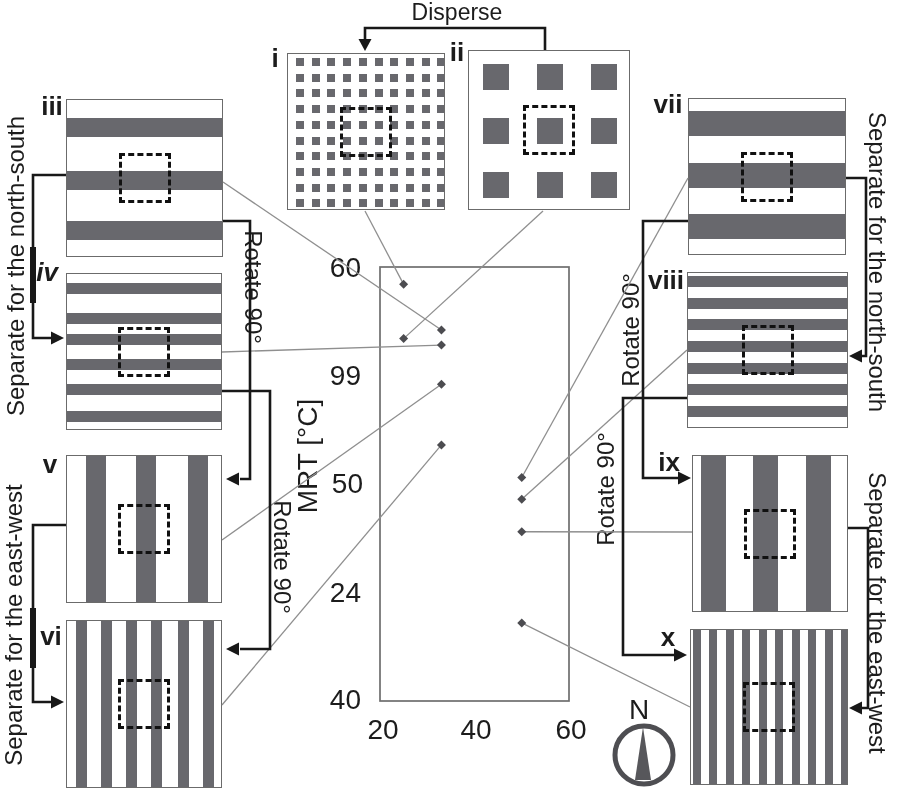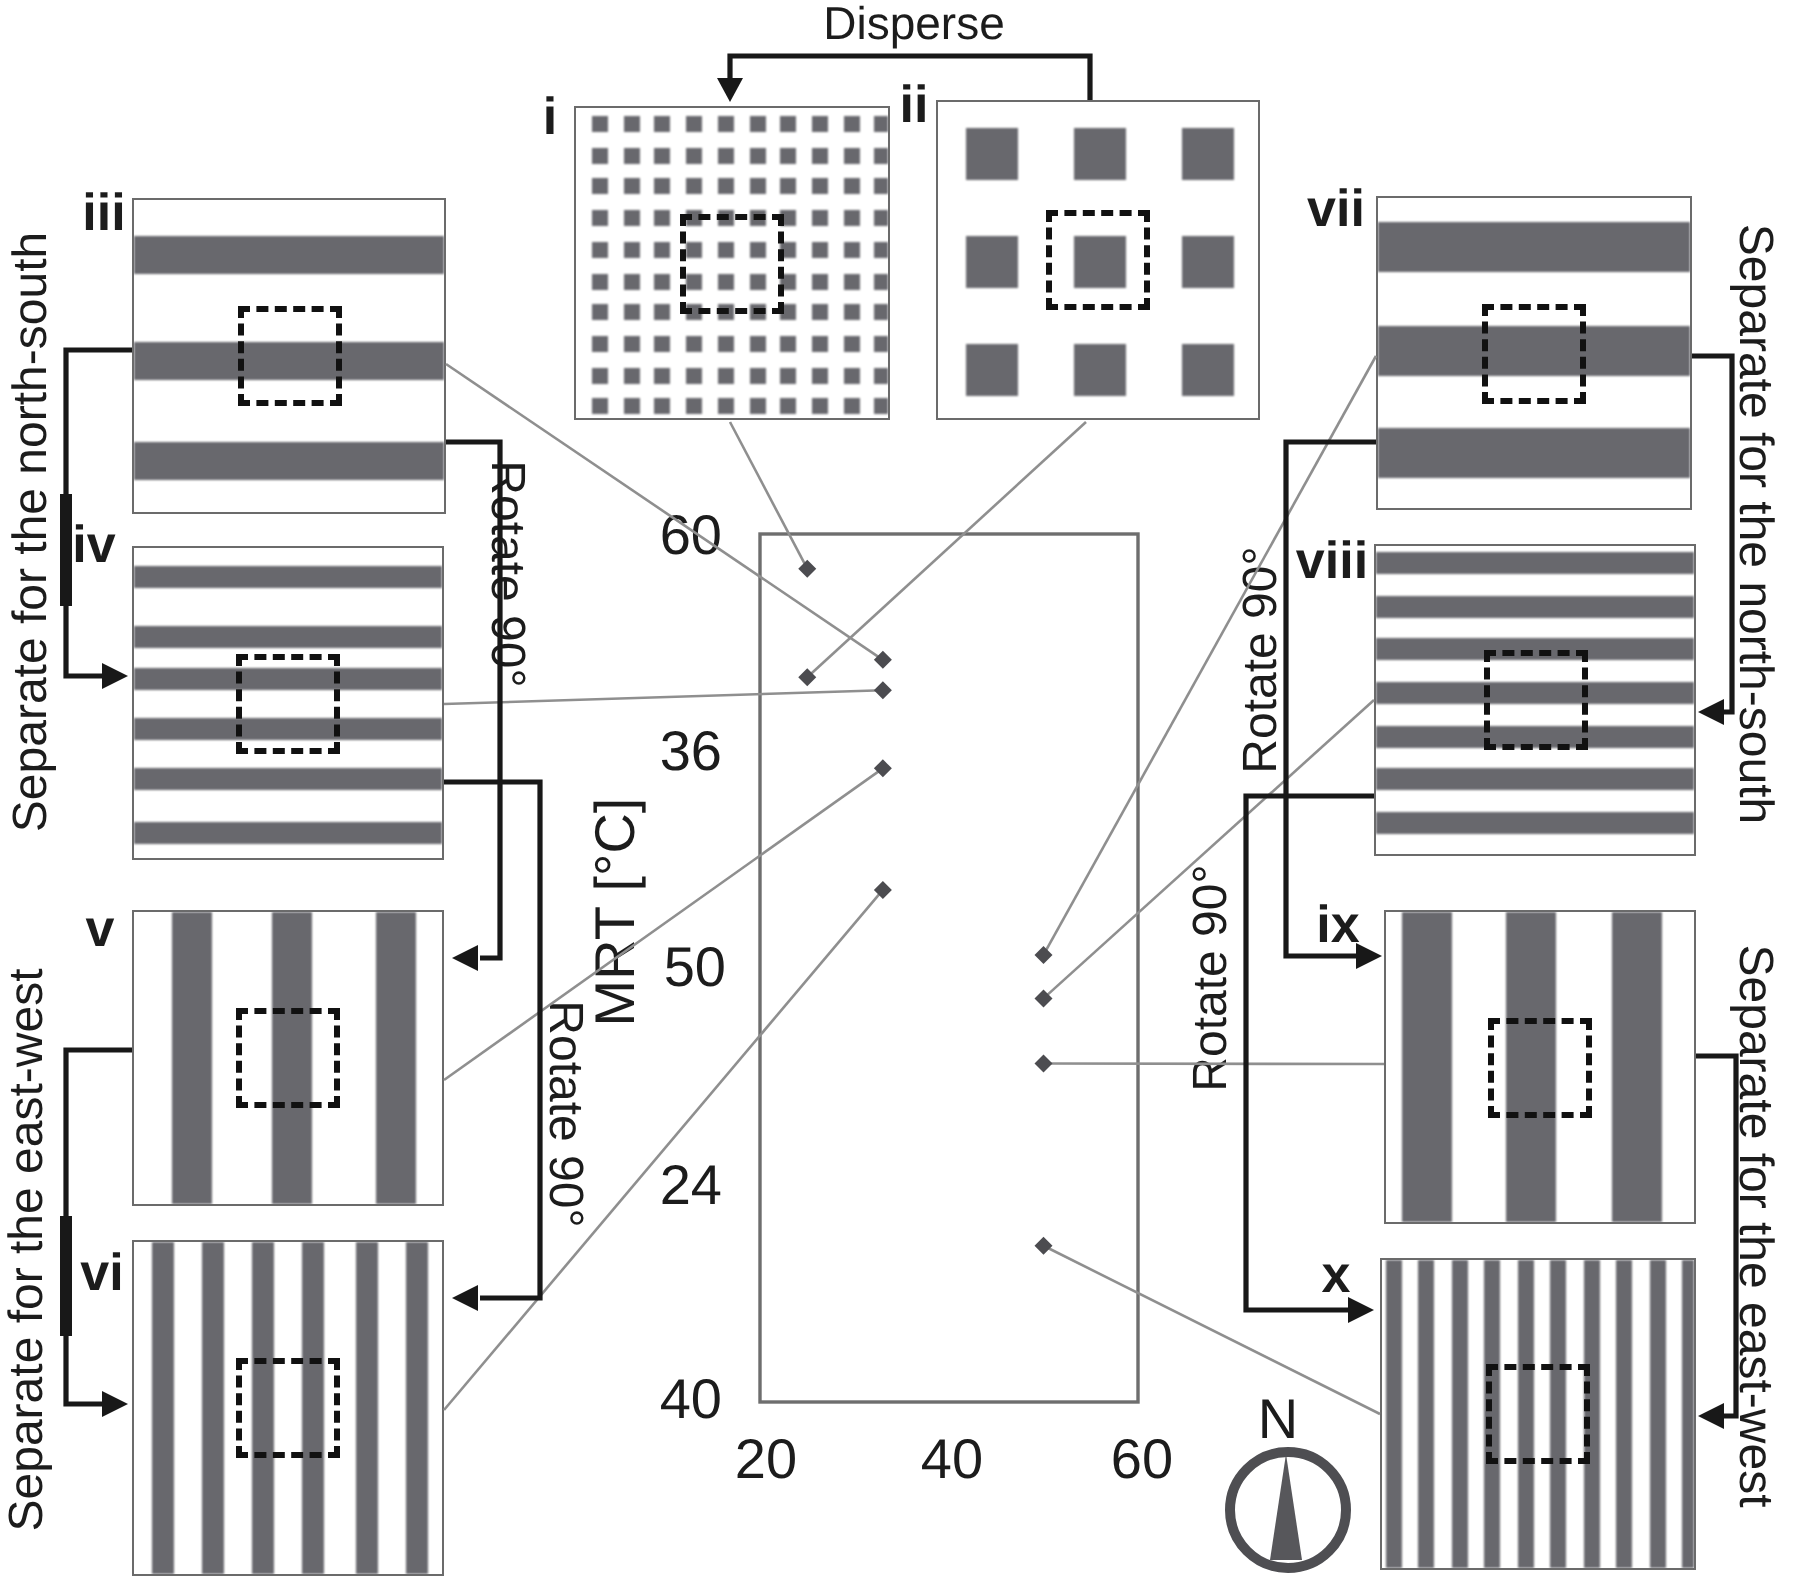--- a/index.html
+++ b/index.html
@@ -207,21 +207,21 @@
         <div class="pattern-fill">
           <div class="stripe" style="left: 0px; right: 0px; top: 9px; height: 11px;"></div>
           <div class="stripe" style="left: 0px; right: 0px; top: 39px; height: 11px;"></div>
           <div class="stripe" style="left: 0px; right: 0px; top: 60px; height: 11px;"></div>
           <div class="stripe" style="left: 0px; right: 0px; top: 85px; height: 11px;"></div>
           <div class="stripe" style="left: 0px; right: 0px; top: 110px; height: 11px;"></div>
           <div class="stripe" style="left: 0px; right: 0px; top: 137px; height: 11px;"></div>
         </div>
         <div class="sample-box"></div>
       </div>
-      <div class="lbl pat-label" style="left: 47px; top: 272px;">iv</div>
+      <div class="lbl pat-label" style="left: 47px; top: 272px; font-style: italic;">iv</div>
       <div class="pattern-tile" style="left: 66px; top: 455px; width: 156px; height: 148px;">
         <div class="pattern-fill">
           <div class="stripe" style="top: 0px; bottom: 0px; left: 19px; width: 20px;"></div>
           <div class="stripe" style="top: 0px; bottom: 0px; left: 69px; width: 20px;"></div>
           <div class="stripe" style="top: 0px; bottom: 0px; left: 121px; width: 20px;"></div>
         </div>
         <div class="sample-box"></div>
       </div>
       <div class="lbl pat-label" style="left: 50px; top: 464px;">v</div>
       <div class="pattern-tile" style="left: 66px; top: 620px; width: 156px; height: 168px;">
@@ -297,19 +297,19 @@
   <div class="lbl" style="left:631px;top:330px;font-size:24px;transform:translate(-50%,-50%) rotate(-90deg);">Rotate 90°</div>
   <div class="lbl" style="left:606px;top:489px;font-size:24px;transform:translate(-50%,-50%) rotate(-90deg);">Rotate 90°</div>
 
   <div class="lbl" style="left:308px;top:456px;font-size:28px;transform:translate(-50%,-50%) rotate(-90deg);">MRT  [°C]</div>
 
   <div class="lbl tick" style="left:383px;top:730px;">20</div>
   <div class="lbl tick" style="left:476px;top:730px;">40</div>
   <div class="lbl tick" style="left:571px;top:730px;">60</div>
 
   <div class="lbl tick ytick" style="left:361px;top:268px;">60</div>
-  <div class="lbl tick ytick" style="left:361px;top:376px;">36</div>
+  <div class="lbl tick ytick" style="left:361px;top:376px;">99</div>
   <div class="lbl tick ytick" style="left:363px;top:484px;">50</div>
   <div class="lbl tick ytick" style="left:361px;top:593px;">24</div>
   <div class="lbl tick ytick" style="left:361px;top:700px;">40</div>
 
   <div class="lbl" style="left:639px;top:710px;font-size:28px;">N</div>
 </div>
 
 </body></html>

